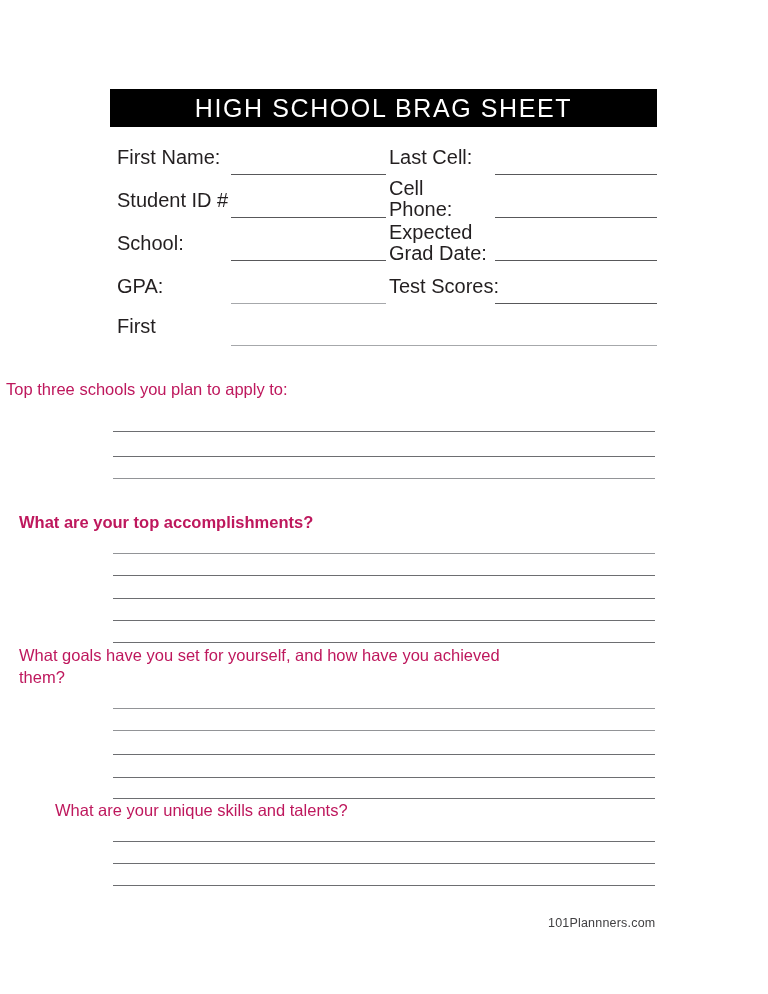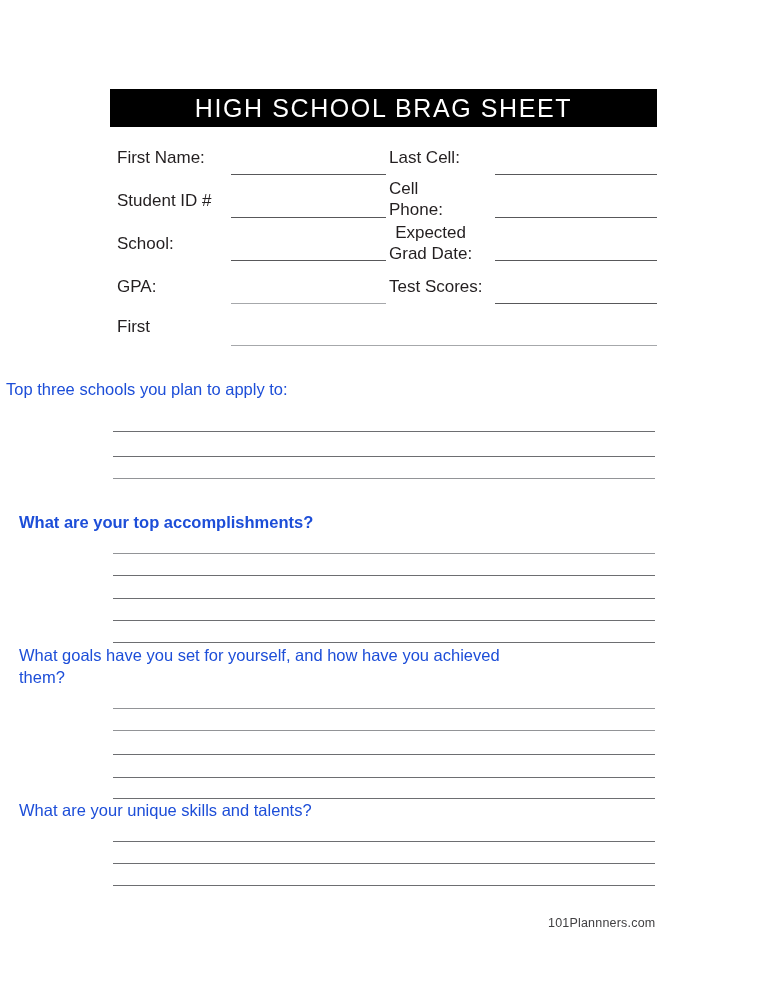--- a/index.html
+++ b/index.html
@@ -49,41 +49,41 @@
   
   .fields {
     position: absolute;
     left: 113px;
     top: 140px;
     width: 544px;
     height: 212px;
   }
   .field-label {
     position: absolute;
-    font-size: 17px;
+    font-size: 20px;
     line-height: 21px;
     color: #231f20;
     white-space: pre-line;
   }
   .field-rule {
     position: absolute;
     height: 0;
     border-bottom: 1.4px solid #58585a;
   }
   .field-rule.light {
     border-bottom: 1.6px solid #a6a8ab;
   }
 
   
   .section-question {
     position: absolute;
     left: 19px;
     font-size: 16.5px;
     line-height: 21.5px;
-    color: #1d4ed8;
+    color: #be185d;
     width: 520px;
   }
   .q-noindent {
     left: 6px;
   }
   .rule {
     position: absolute;
     left: 113px;
     width: 542px;
     height: 0;
@@ -130,21 +130,21 @@
     <span class="field-label" style="left:4px; top:176px;">First</span>
     <div class="field-rule light" style="left:118px; top:205px; width:426px;"></div>
 
     <span class="field-label" style="left:276px; top:7px;">Last Cell:</span>
     <div class="field-rule" style="left:382px; top:34px; width:162px;"></div>
 
     <span class="field-label" style="left:276px; top:38px;">Cell
 Phone:</span>
     <div class="field-rule" style="left:382px; top:77px; width:162px;"></div>
 
-    <span class="field-label" style="left:276px; top:82px;text-align:center;">Expected
+    <span class="field-label" style="left:276px; top:82px;">Expected
 Grad Date:</span>
     <div class="field-rule" style="left:382px; top:120px; width:162px;"></div>
 
     <span class="field-label" style="left:276px; top:136px;">Test Scores:</span>
     <div class="field-rule" style="left:382px; top:163px; width:162px;"></div>
 
   </div>
 
   <div class="section-question q-noindent" style="top:379px;">Top three schools you plan to apply to:</div>
   <div class="rule" style="top:431px;"></div>
@@ -158,20 +158,20 @@
   <div class="rule" style="top:620px;"></div>
   <div class="rule" style="top:642px;"></div>
 
   <div class="section-question" style="top:645px;">What goals have you set for yourself, and how have you achieved them?</div>
   <div class="rule lighter" style="top:708px;"></div>
   <div class="rule lighter" style="top:730px;"></div>
   <div class="rule" style="top:754px;"></div>
   <div class="rule" style="top:777px;"></div>
   <div class="rule" style="top:798px;"></div>
 
-  <div class="section-question" style="top:800px;">What are your unique skills and talents?</div>
+  <div class="section-question" style="top:800px;margin-left:36px;">What are your unique skills and talents?</div>
   <div class="rule" style="top:841px;"></div>
   <div class="rule" style="top:863px;"></div>
   <div class="rule" style="top:885px;"></div>
 
   <div class="footer">101Plannners.com</div>
 
 </div>
 
 </body></html>

